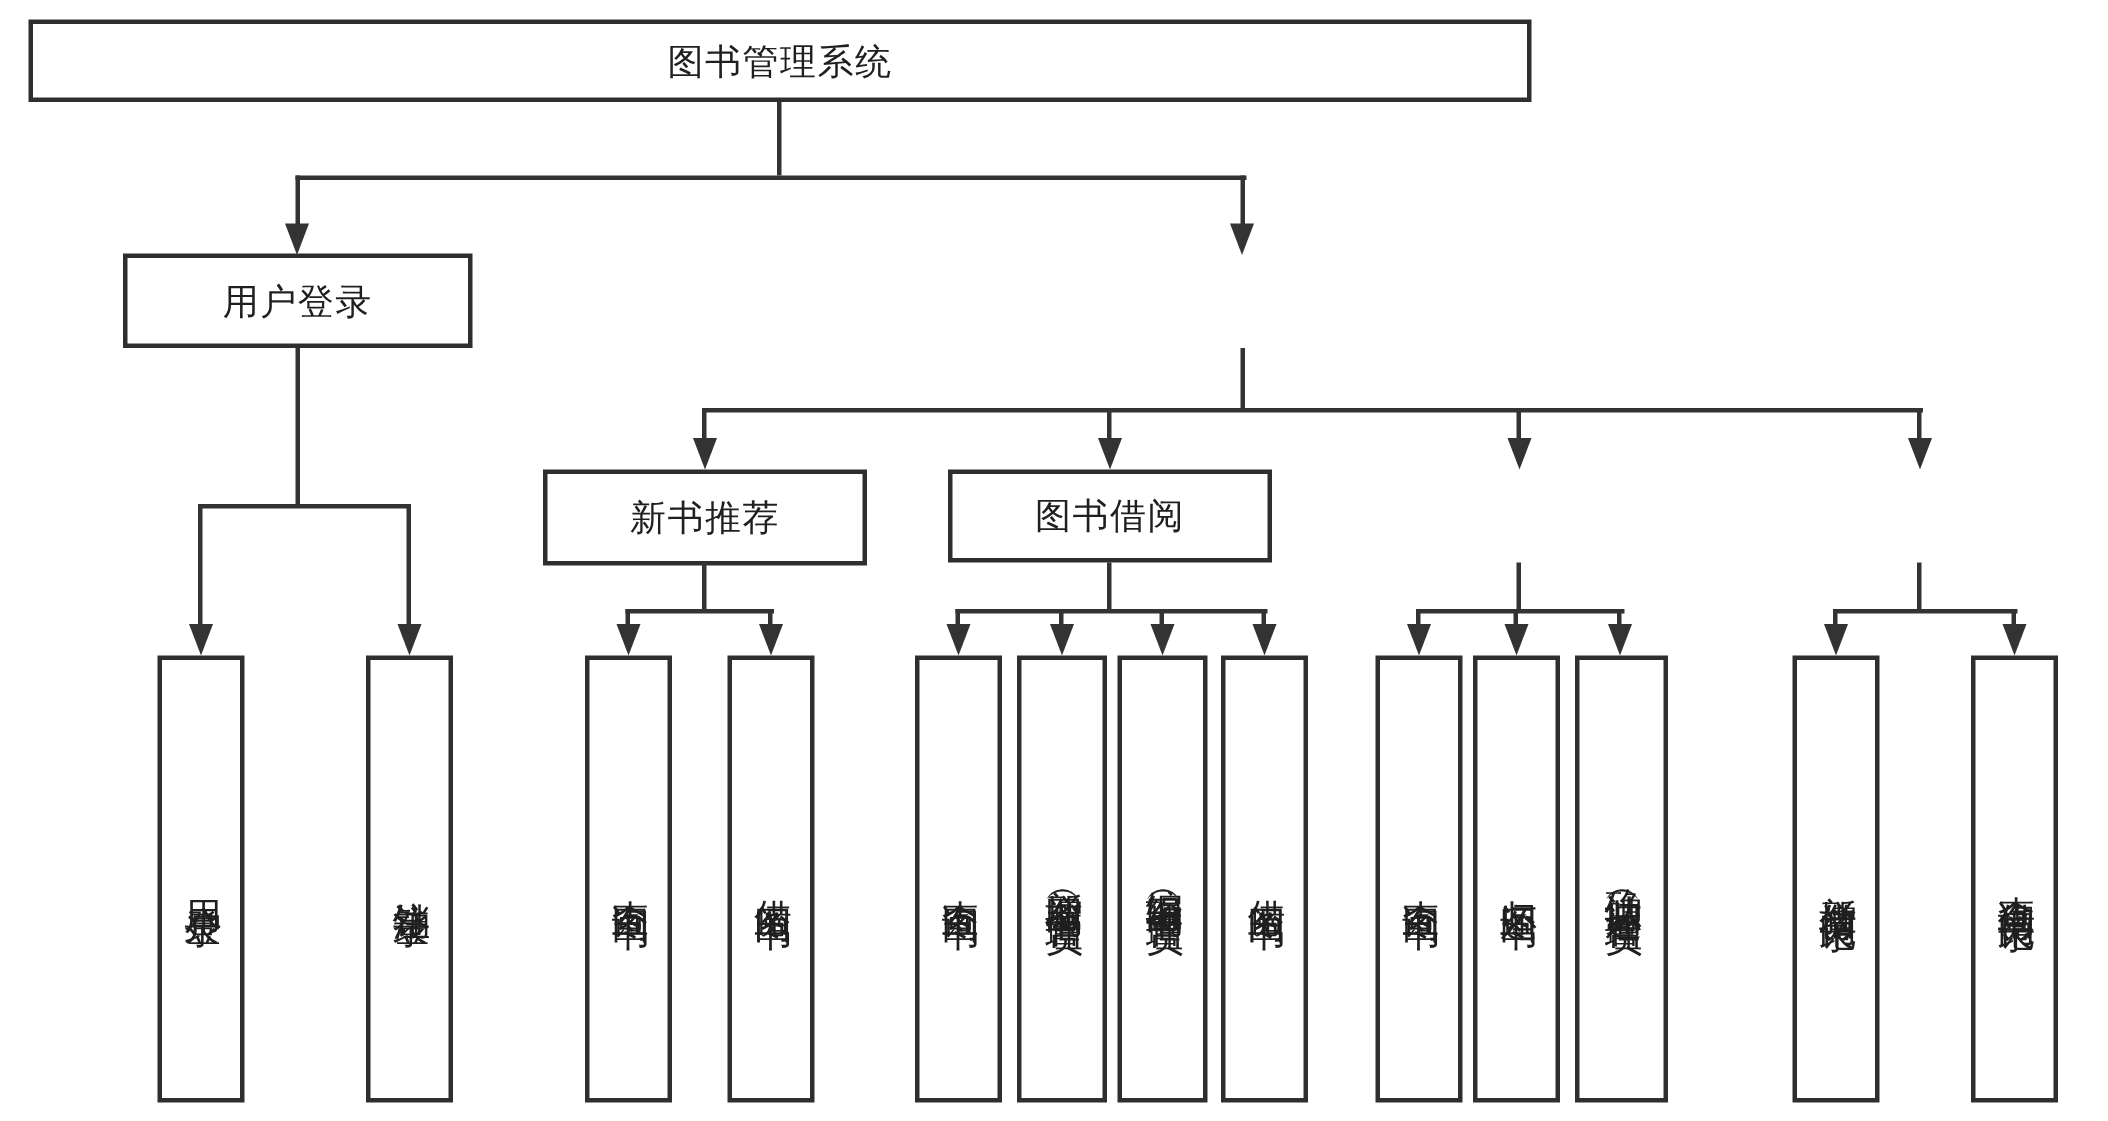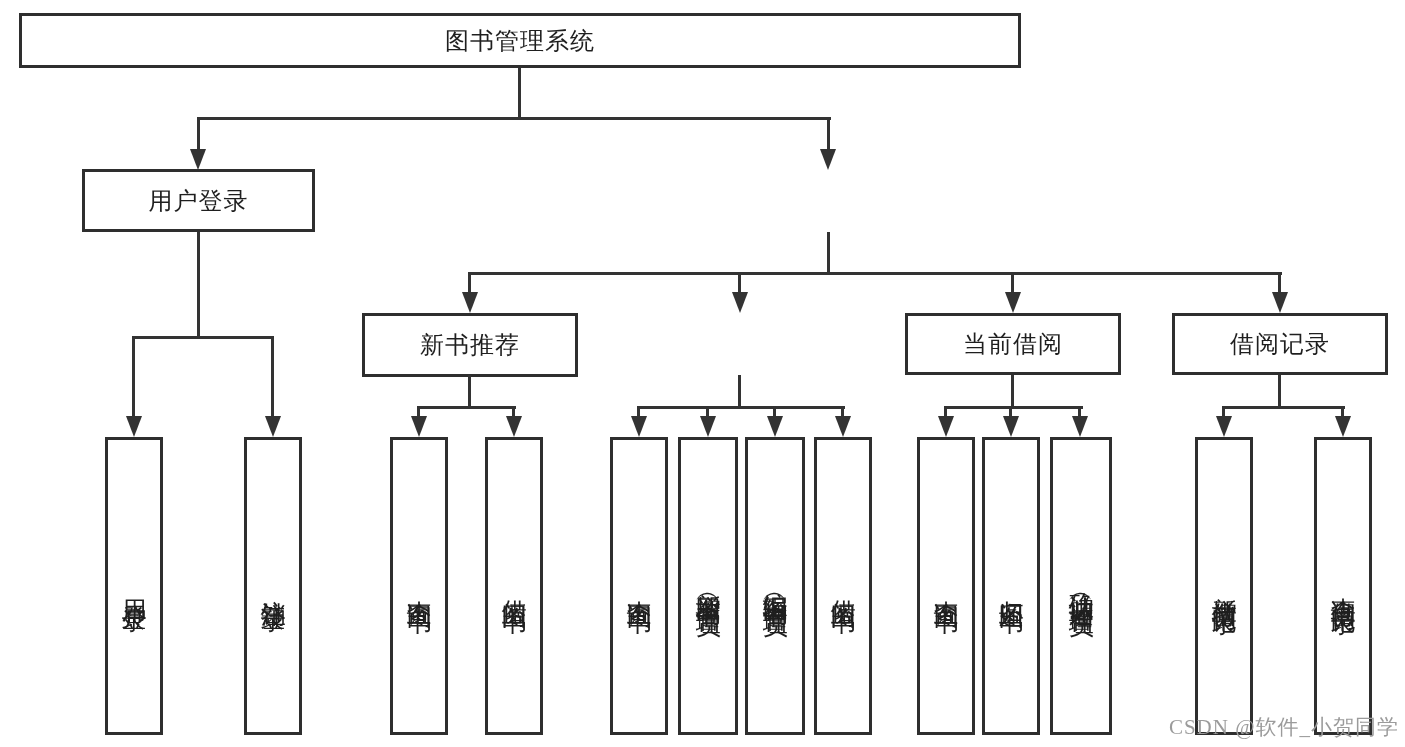--- a/index.html
+++ b/index.html
@@ -33,25 +33,22 @@
     <span class="lbl">图书管理系统</span>
   </div>
 
   <div class="box" style="left:82px;top:169px;width:233px;height:63px;">
     <span class="lbl">用户登录</span>
   </div>
 
   <div class="box" style="left:362px;top:313px;width:216px;height:64px;">
     <span class="lbl">新书推荐</span>
   </div>
-  <div class="box" style="left:905px;top:313px;width:216px;height:62px;">
-    <span class="lbl">当前借阅</span>
-  </div>
-  <div class="box" style="left:1172px;top:313px;width:216px;height:62px;">
-    <span class="lbl">借阅记录</span>
+  <div class="box" style="left:632px;top:313px;width:216px;height:62px;">
+    <span class="lbl">图书借阅</span>
   </div>
 
   <div class="box v" style="left:105px;top:437px;width:58px;height:298px;">
     <span class="lbl">用户登录</span>
   </div>
   <div class="box v" style="left:244px;top:437px;width:58px;height:298px;">
     <span class="lbl">注销登录</span>
   </div>
 
   <div class="box v" style="left:390px;top:437px;width:58px;height:298px;">
@@ -143,15 +140,14 @@
   <div class="vl" style="left:1078px;top:406px;height:11px;"></div>
   <div class="ah" style="left:1072px;top:416px;"></div>
 
   <div class="vl" style="left:1278px;top:375px;height:31px;"></div>
   <div class="hl" style="left:1222px;top:406px;width:123px;"></div>
   <div class="vl" style="left:1222px;top:406px;height:11px;"></div>
   <div class="ah" style="left:1216px;top:416px;"></div>
   <div class="vl" style="left:1341px;top:406px;height:11px;"></div>
   <div class="ah" style="left:1335px;top:416px;"></div>
 
-  <div class="wm">CSDN @软件_小贺同学</div>
 
 </div>
 
 </body></html>

